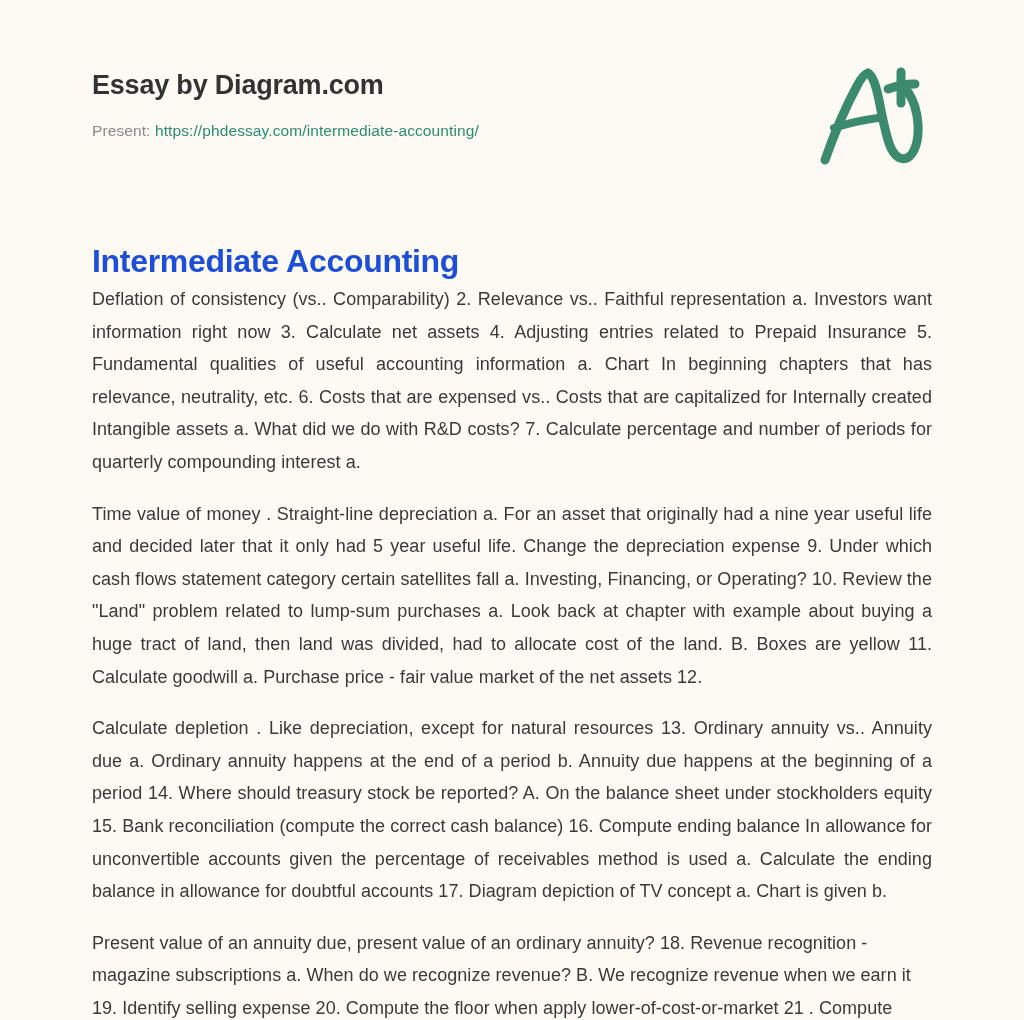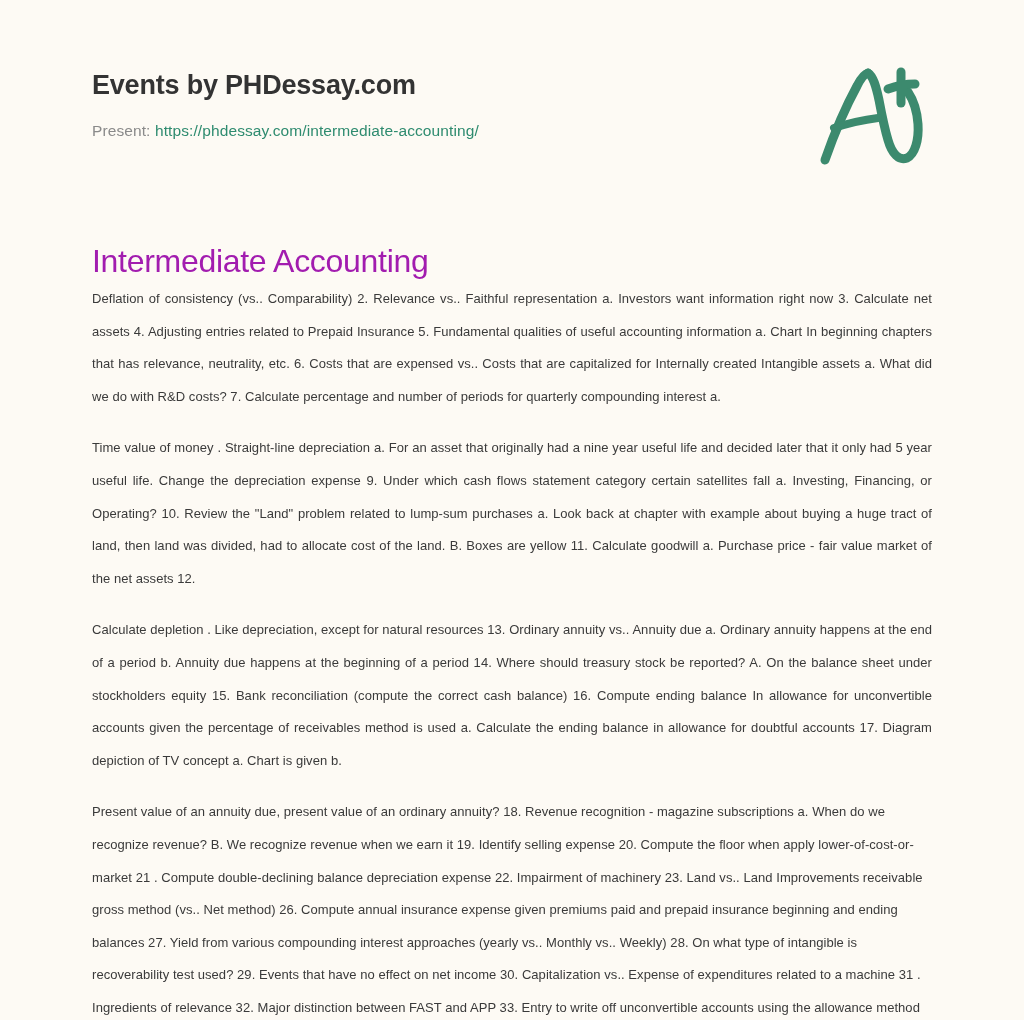--- a/index.html
+++ b/index.html
@@ -74,56 +74,56 @@
     width: 118px;
     height: 110px;
   }
 
   
   .doc-title {
     position: absolute;
     left: 92px;
     top: 222px;
     font-size: 32px;
-    font-weight: normal;
-    color: #a21caf;
+    font-weight: bold;
+    color: #1d4ed8;
     letter-spacing: -0.3px;
     white-space: nowrap;
   }
 
   
   .body-copy {
     position: absolute;
     left: 92px;
     top: 283px;
     width: 840px;
   }
 
   .para {
-    font-size: 13px;
+    font-size: 18px;
     line-height: 32.6px;
     color: #3a3a3a;
     text-align: justify;
     text-justify: inter-word;
     margin: 0 0 19px 0;
     letter-spacing: 0.05px;
   }
   .para:last-child {
     margin-bottom: 0;
     text-align: left;
   }
 </style>
 </head>
 <body>
 
 <div class="page">
 
   <div class="header">
 
-    <div class="brandline">Events by PHDessay.com</div>
+    <div class="brandline">Essay by Diagram.com</div>
 
     <div class="sourceline">
       <span class="source-label">Present:</span>
       <a class="source-url" href="#">https://phdessay.com/intermediate-accounting/</a>
     </div>
 
     <div class="logo">
       <svg viewBox="0 0 118 110" xmlns="http://www.w3.org/2000/svg">
         <g fill="none" stroke="#3C8A6E" stroke-linecap="round" stroke-linejoin="round">
 

